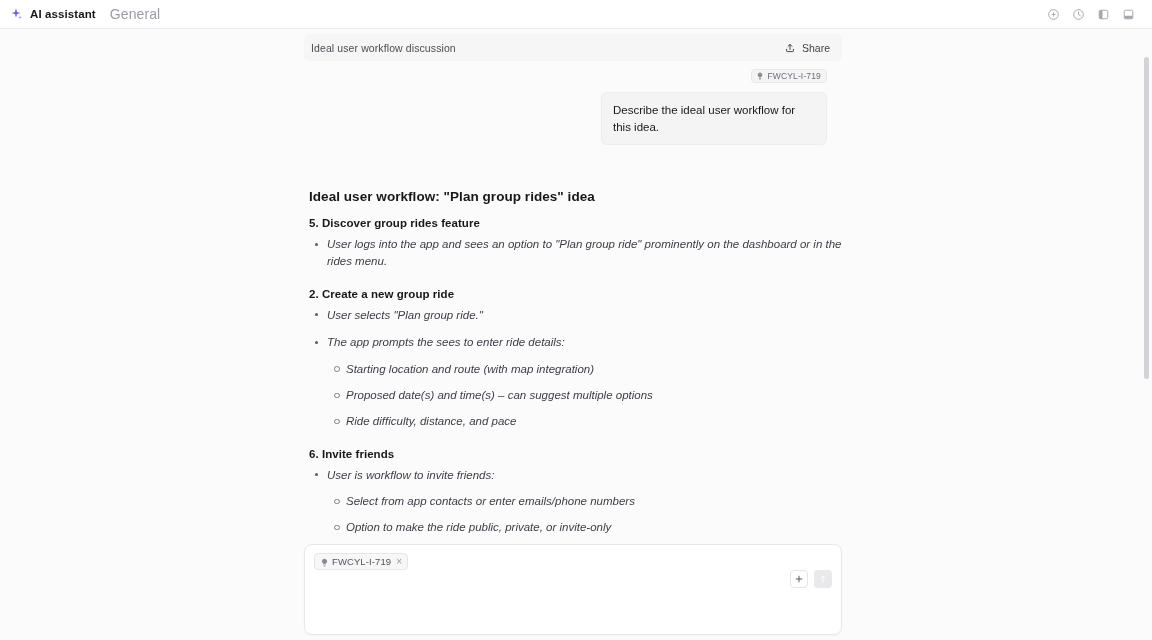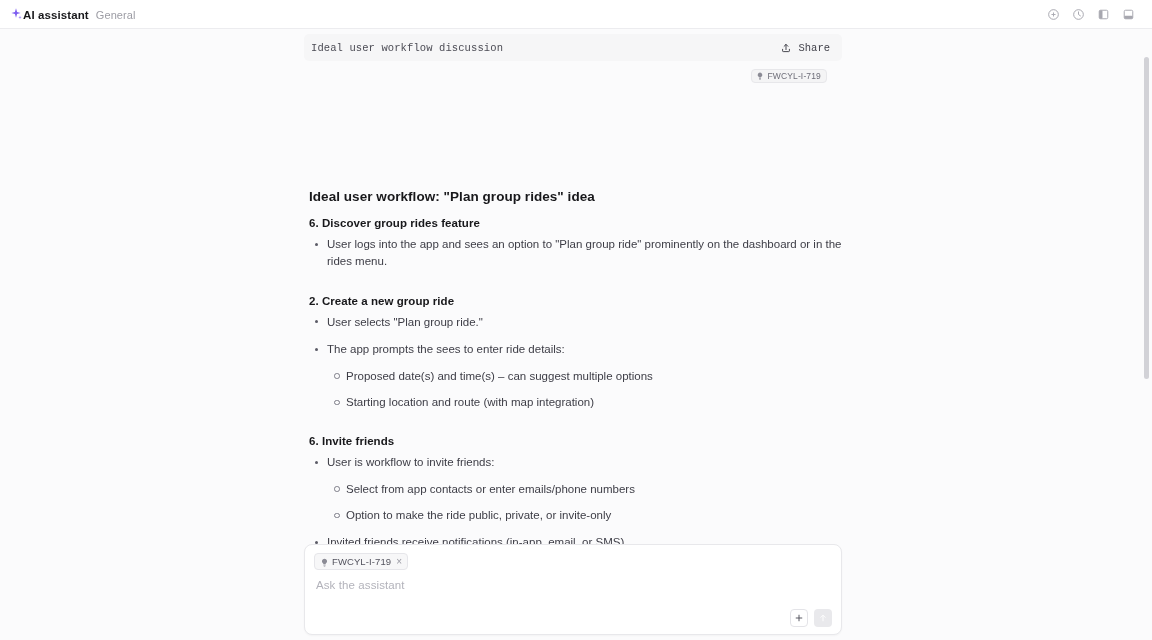--- a/index.html
+++ b/index.html
@@ -20,28 +20,28 @@
 
   
   .topbar {
     position: absolute; top: 0; left: 0;
     width: 1152px; height: 29px;
     background: #ffffff;
     border-bottom: 1px solid #ececef;
     display: flex; align-items: center;
     padding: 0 8px 0 9px;
   }
-  .brand { display: flex; align-items: flex-end; }
+  .brand { display: flex; align-items: center; gap: 7px; }
   .sparkle-icon { width: 14px; height: 14px; display: block; }
   .brand-title {
     font-size: 11.5px; font-weight: 700; color: #18181b;
     letter-spacing: .1px;
   }
   .brand-sub {
-    font-size: 11px; color: #9c9ca4; margin-left: 7px;
+    font-size: 14px; color: #9c9ca4; margin-left: 7px;
     letter-spacing: .1px;
   }
   .topbar-actions {
     margin-left: auto; display: flex; align-items: center; gap: 10px;
     padding-right: 8px;
   }
   .tb-icon {
     width: 15px; height: 15px; display: flex;
     align-items: center; justify-content: center;
     color: #a7a7af; cursor: pointer;
@@ -56,21 +56,20 @@
   }
 
   
   .conv-header {
     position: absolute; top: 5px; left: 304px;
     width: 538px; height: 27px;
     background: #f6f6f7;
     border-radius: 5px;
     display: flex; align-items: center;
     padding: 0 9px 0 7px;
-    font-family: Liberation Mono, monospace;
   }
   .conv-title {
     font-size: 10.5px; color: #4c4c55; letter-spacing: .1px;
   }
   .share-btn {
     margin-left: auto; display: flex; align-items: center; gap: 7px;
     font-size: 10.5px; color: #3f3f48; cursor: pointer;
     padding: 2px 3px; border-radius: 4px;
   }
   .share-icon { width: 10px; height: 10px; display: block; color: #3f3f48; }
@@ -115,22 +114,22 @@
   .answer h3 {
     margin: 0 0 13px 5px;
     font-size: 13.5px; font-weight: 700; color: #18181b;
     letter-spacing: .05px;
   }
   .sec-title {
     margin: 0 0 7px 5px;
     font-size: 11.5px; font-weight: 700; color: #18181b;
     letter-spacing: .05px;
   }
-  .sec-title.spaced { margin-top: 24px; }
-  ul.lvl1 { list-style: none; margin: 0 0 0 5px; padding: 0; }
+  .sec-title.spaced { margin-top: 17px; }
+  ul.lvl1 { list-style: none; margin: 0 0 0 5px; padding: 0; font-style: italic; }
   ul.lvl1 > li {
     position: relative;
     padding-left: 18px;
     margin-bottom: 10px;
     font-size: 11.5px; line-height: 1.52; color: #3d3d46;
   }
   ul.lvl1 > li::before {
     content: ""; position: absolute; left: 6px; top: 6.5px;
     width: 3px; height: 3px; border-radius: 50%;
     background: #5b5b66;
@@ -274,38 +273,40 @@
       <span class="ctx-chip">
         <span class="bulb-icon">
           <svg viewBox="0 0 8 8" width="8" height="8" fill="currentColor">
             <path d="M4 .6a2.3 2.3 0 0 0-1.35 4.16c.2.15.3.35.3.57v.12h2.1v-.12c0-.22.1-.42.3-.57A2.3 2.3 0 0 0 4 .6Z"></path>
             <rect x="3" y="6.1" width="2" height=".62" rx=".3"></rect>
             <rect x="3.25" y="7.05" width="1.5" height=".6" rx=".3"></rect>
           </svg>
         </span>
         <span>FWCYL-I-719</span>
       </span>
+      <div class="user-bubble">Describe the ideal user workflow for this idea.</div>
     </div>
 
     <div class="answer">
       <h3>Ideal user workflow: "Plan group rides" idea</h3>
 
-      <div class="sec-title">6. Discover group rides feature</div>
+      <div class="sec-title">5. Discover group rides feature</div>
       <ul class="lvl1">
         <li>User logs into the app and sees an option to "Plan group ride" prominently on the dashboard or in the rides menu.</li>
       </ul>
 
       <div class="sec-title spaced">2. Create a new group ride</div>
       <ul class="lvl1">
         <li>User selects "Plan group ride."</li>
         <li>
           <span>The app prompts the sees to enter ride details:</span>
           <ul class="lvl2">
+            <li>Starting location and route (with map integration)</li>
             <li>Proposed date(s) and time(s) – can suggest multiple options</li>
-            <li>Starting location and route (with map integration)</li>
+            <li>Ride difficulty, distance, and pace</li>
           </ul>
         </li>
       </ul>
 
       <div class="sec-title spaced">6. Invite friends</div>
       <ul class="lvl1">
         <li>
           <span>User is workflow to invite friends:</span>
           <ul class="lvl2">
             <li>Select from app contacts or enter emails/phone numbers</li>
@@ -327,21 +328,20 @@
               <path d="M4 .6a2.3 2.3 0 0 0-1.35 4.16c.2.15.3.35.3.57v.12h2.1v-.12c0-.22.1-.42.3-.57A2.3 2.3 0 0 0 4 .6Z"></path>
               <rect x="3" y="6.1" width="2" height=".62" rx=".3"></rect>
               <rect x="3.25" y="7.05" width="1.5" height=".6" rx=".3"></rect>
             </svg>
           </span>
           <span>FWCYL-I-719</span>
           <span class="chip-x">×</span>
         </span>
       </div>
 
-      <div class="composer-input">Ask the assistant</div>
 
       <div class="composer-actions">
         <span class="btn-plus">
           <svg viewBox="0 0 12 12" width="10" height="10" fill="none" stroke="currentColor" stroke-width="1.1" stroke-linecap="round">
             <path d="M6 2.6 v6.8 M2.6 6 h6.8"></path>
           </svg>
         </span>
         <span class="btn-send">
           <svg viewBox="0 0 12 12" width="10" height="10" fill="none" stroke="currentColor" stroke-width="1.2" stroke-linecap="round" stroke-linejoin="round">
             <path d="M6 9.4 V2.8"></path>

